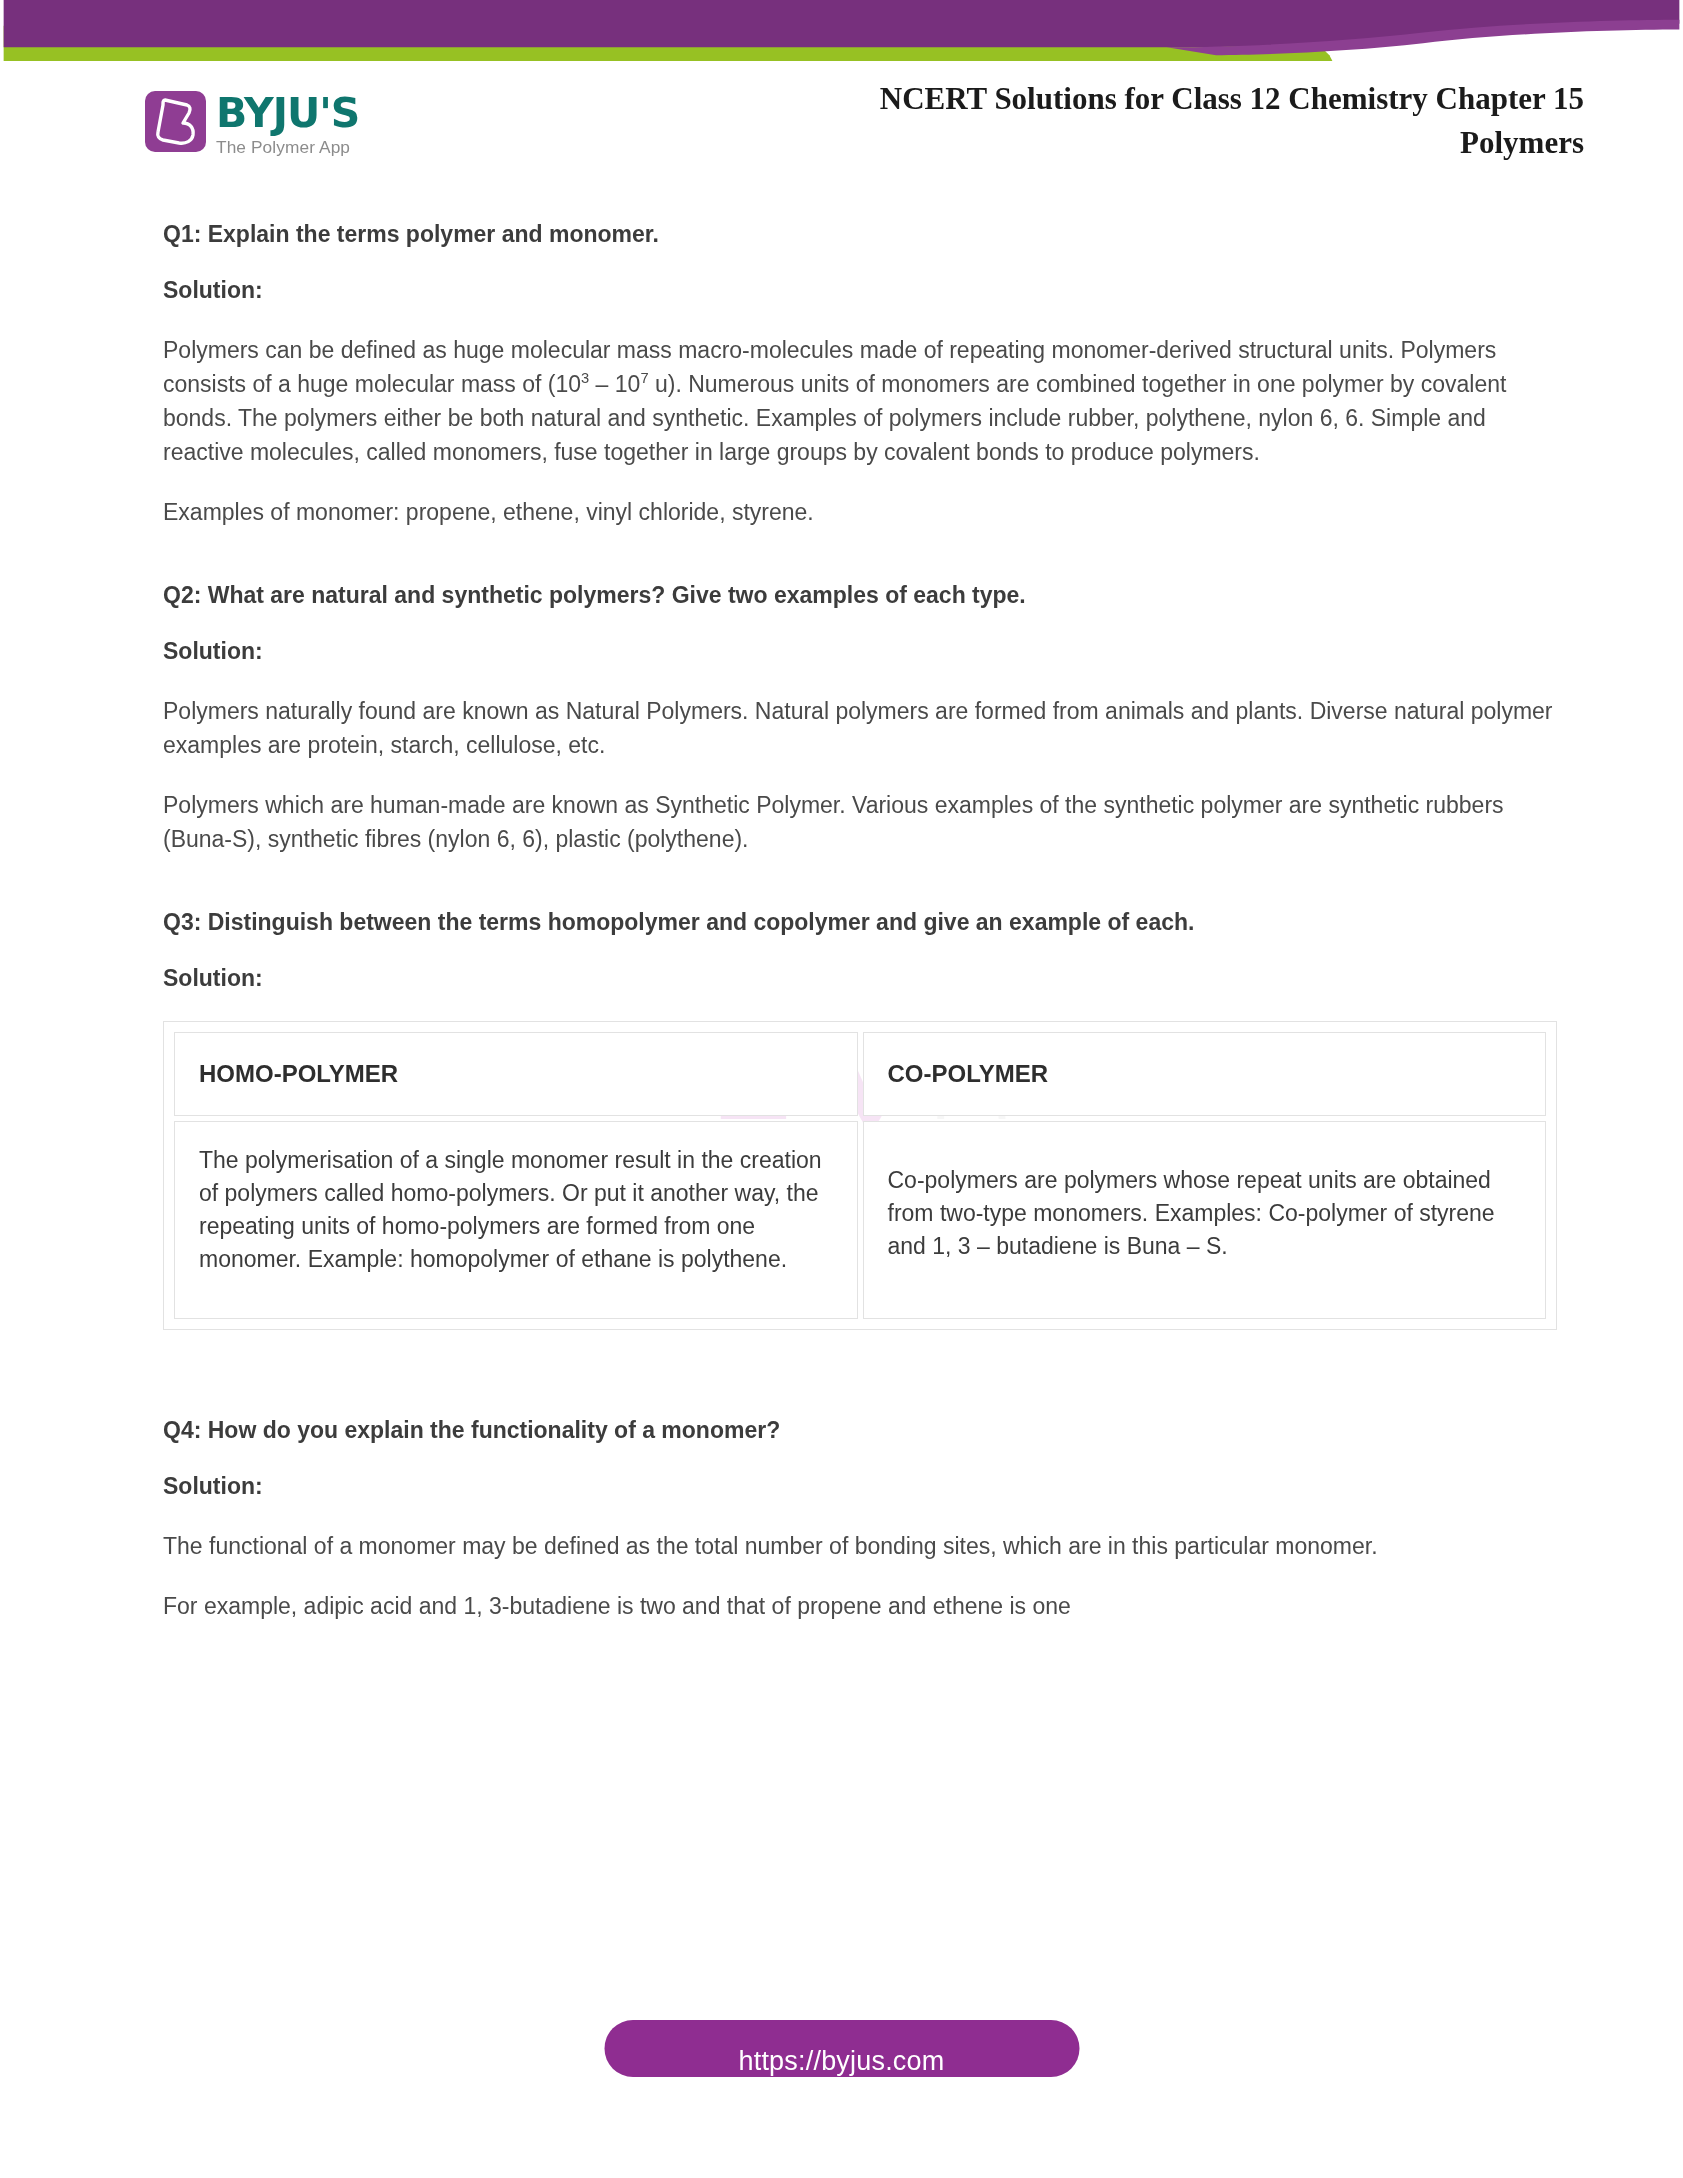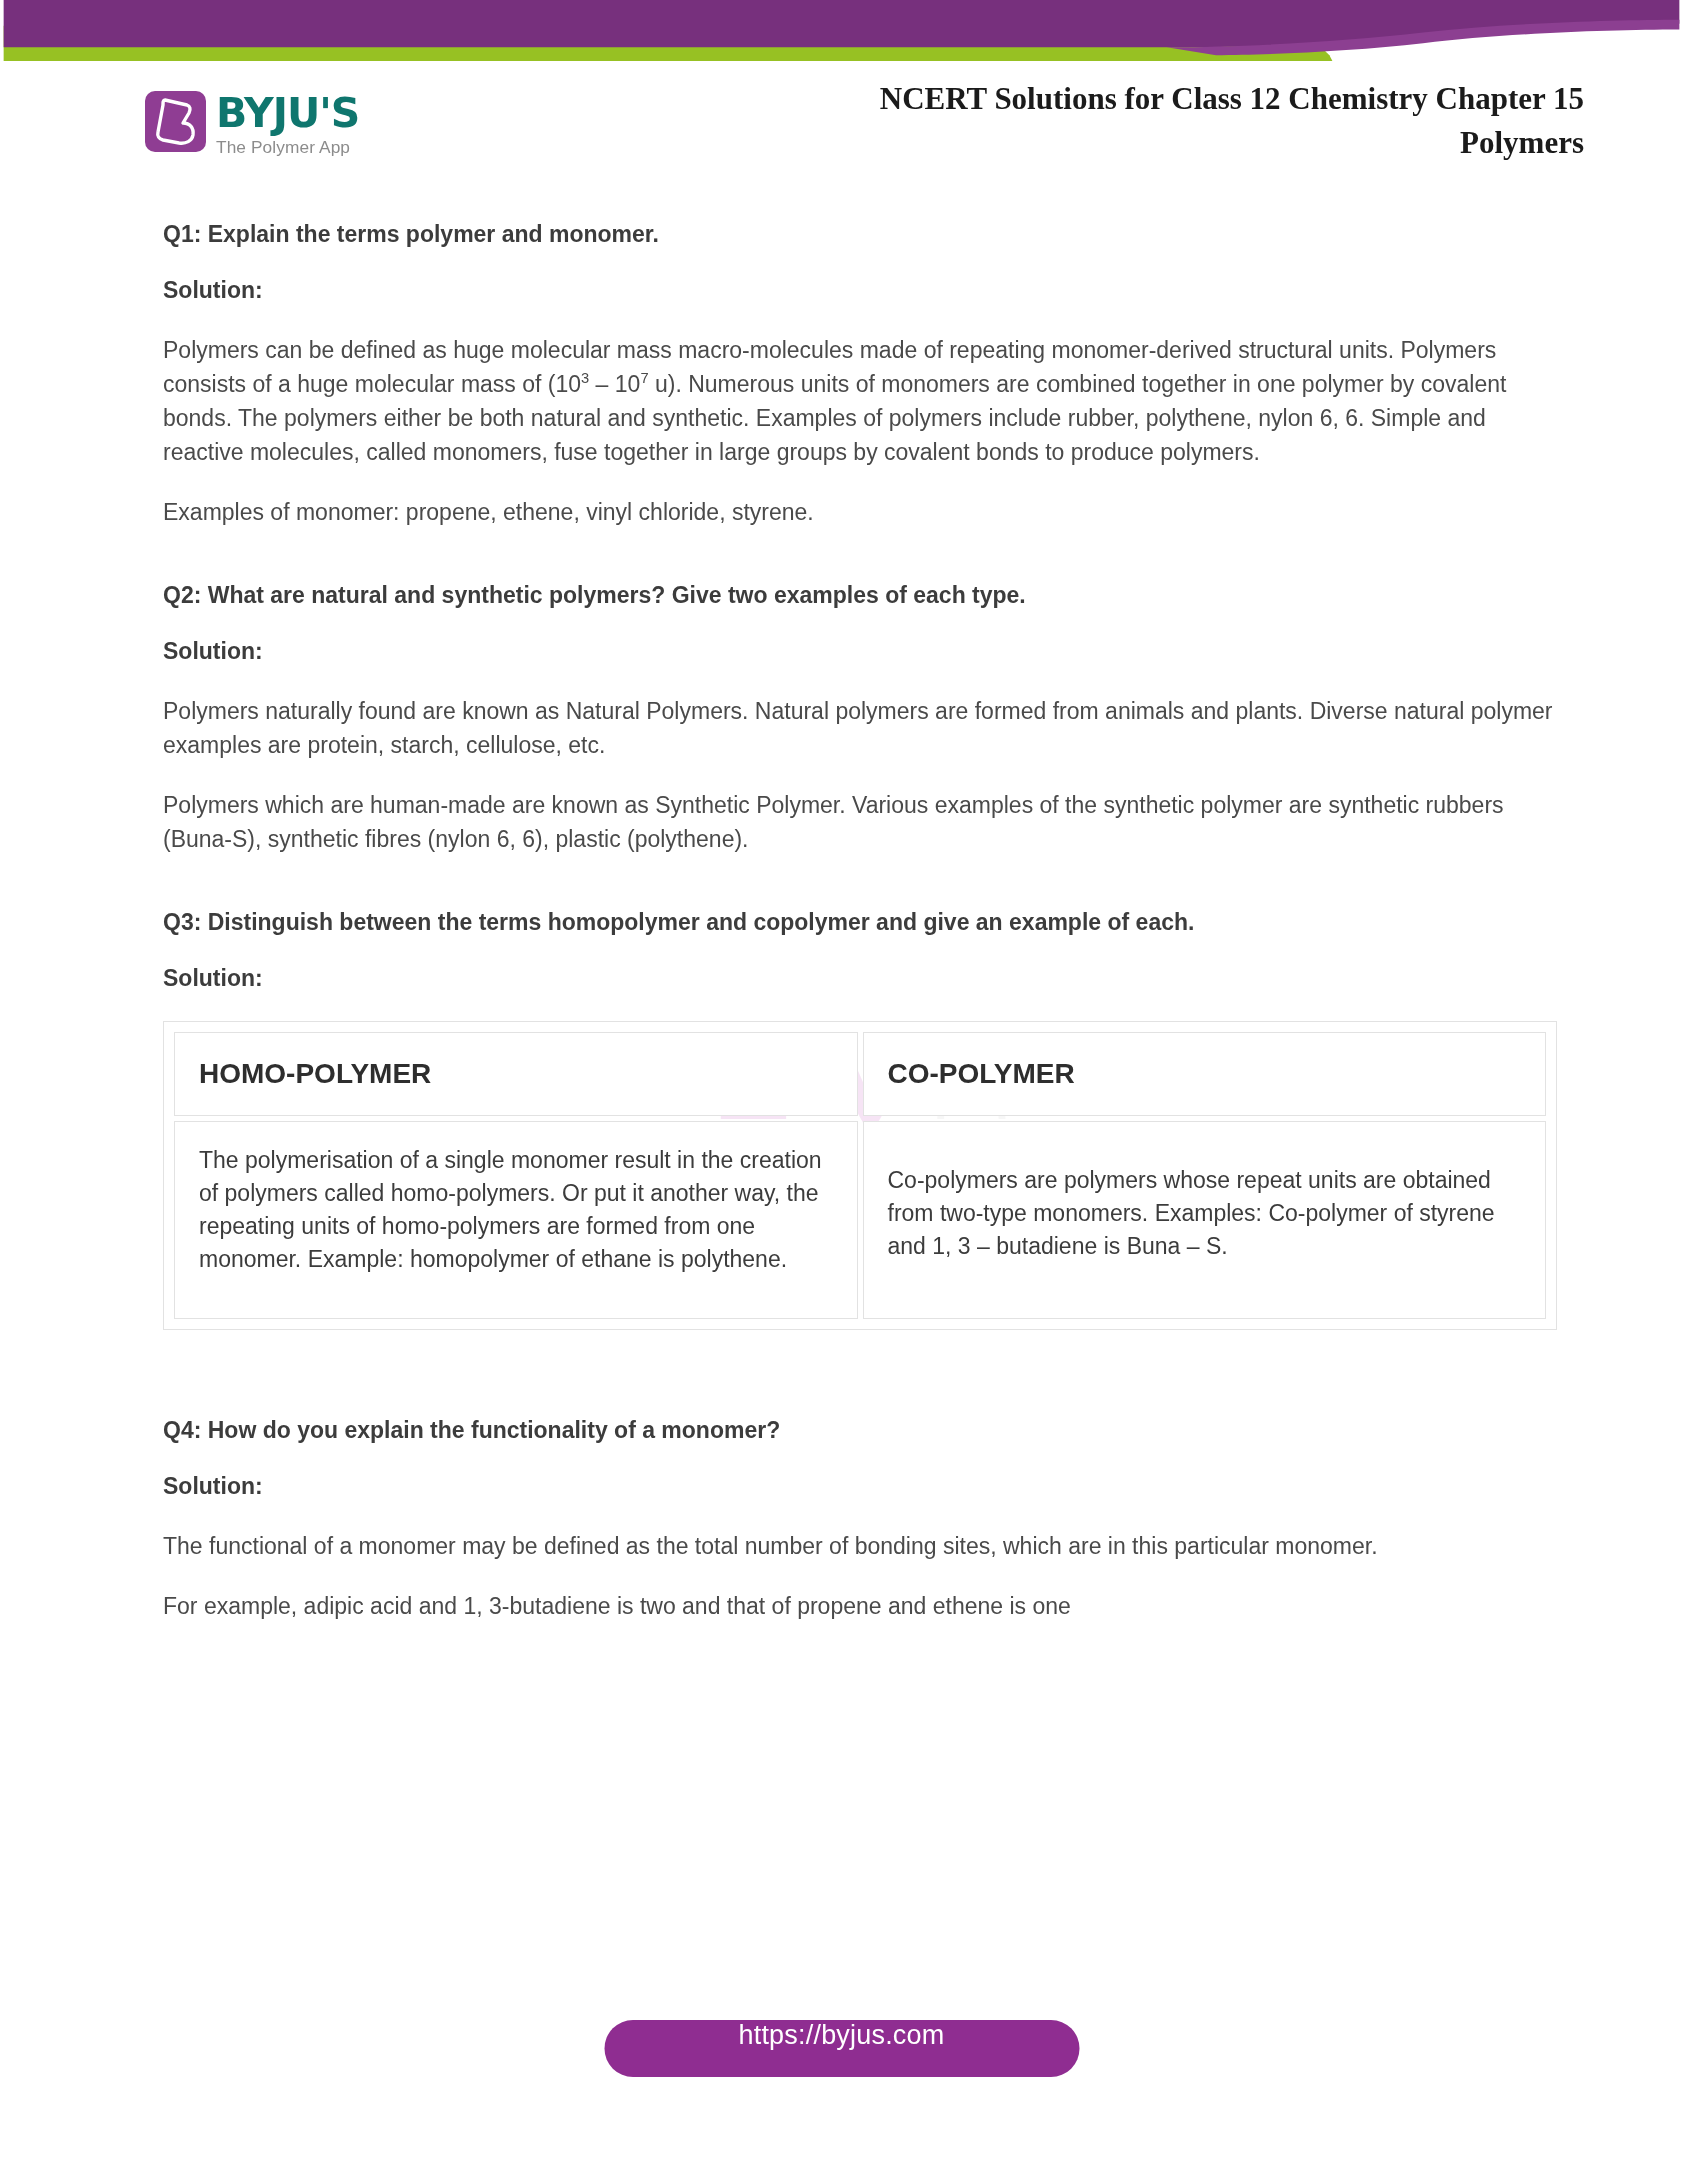--- a/index.html
+++ b/index.html
@@ -138,21 +138,21 @@
     table-layout: fixed;
   }
   .tbl td {
     border: 1px solid #e2e2e2;
     vertical-align: top;
     padding: 22px 24px 36px 24px;
     background: #ffffff;
   }
   .tbl .th-cell {
     font-weight: 700;
-    font-size: 28px;
+    font-size: 24px;
     line-height: 30px;
     color: #2e2e2e;
     padding: 26px 24px 26px 24px;
   }
   .tbl .body-cell {
     font-size: 23px;
     line-height: 33px;
     color: #3c3c3c;
     height: 198px;
   }
@@ -162,21 +162,21 @@
   .footer-btn {
     position: absolute;
     left: 50%;
     transform: translateX(-50%);
     top: 2020px;
     width: 475px;
     height: 57px;
     background: #8f2d91;
     border-radius: 29px;
     display: flex;
-    align-items: flex-start;
+    align-items: flex-end;
     justify-content: center;
     color: #ffffff;
     font-family: "Liberation Sans", sans-serif;
     font-size: 27px;
     letter-spacing: 0.2px;
   }
 </style>
 </head>
 <body>
 

